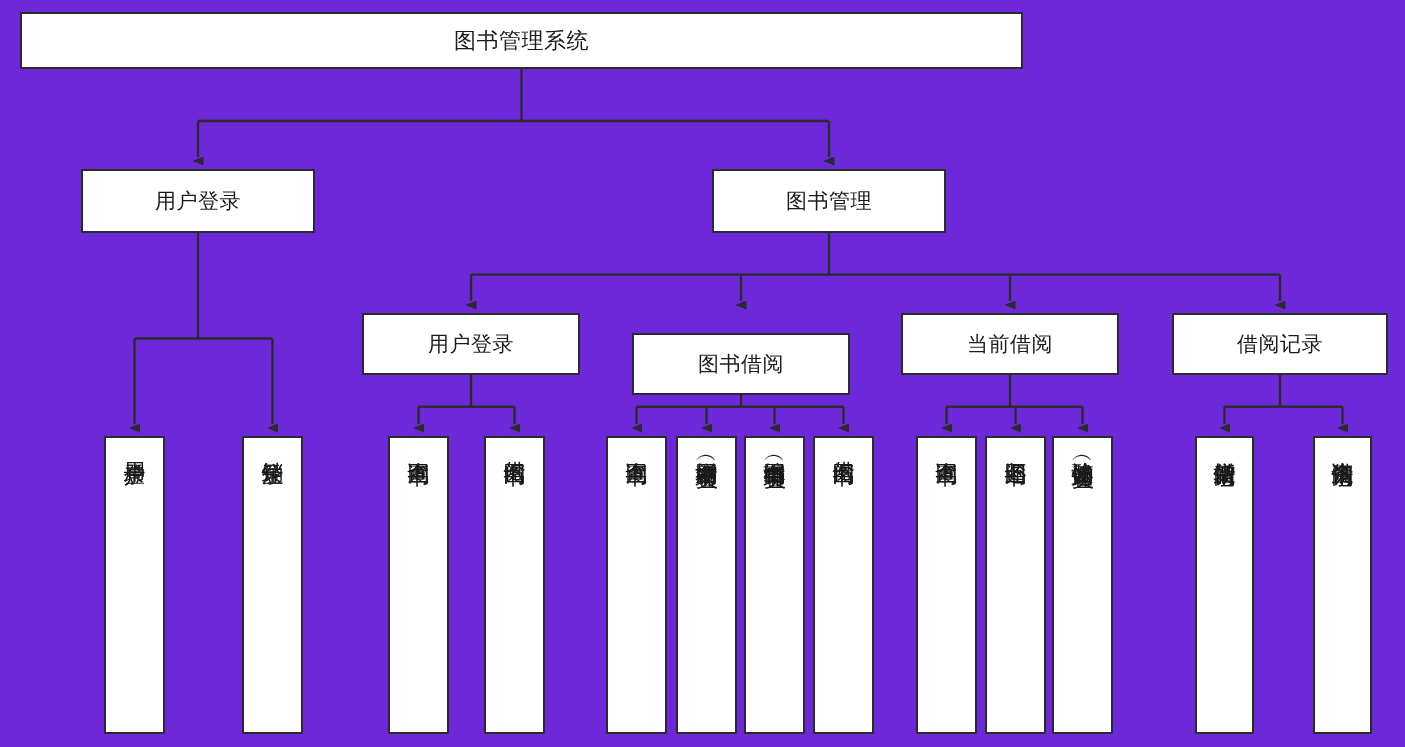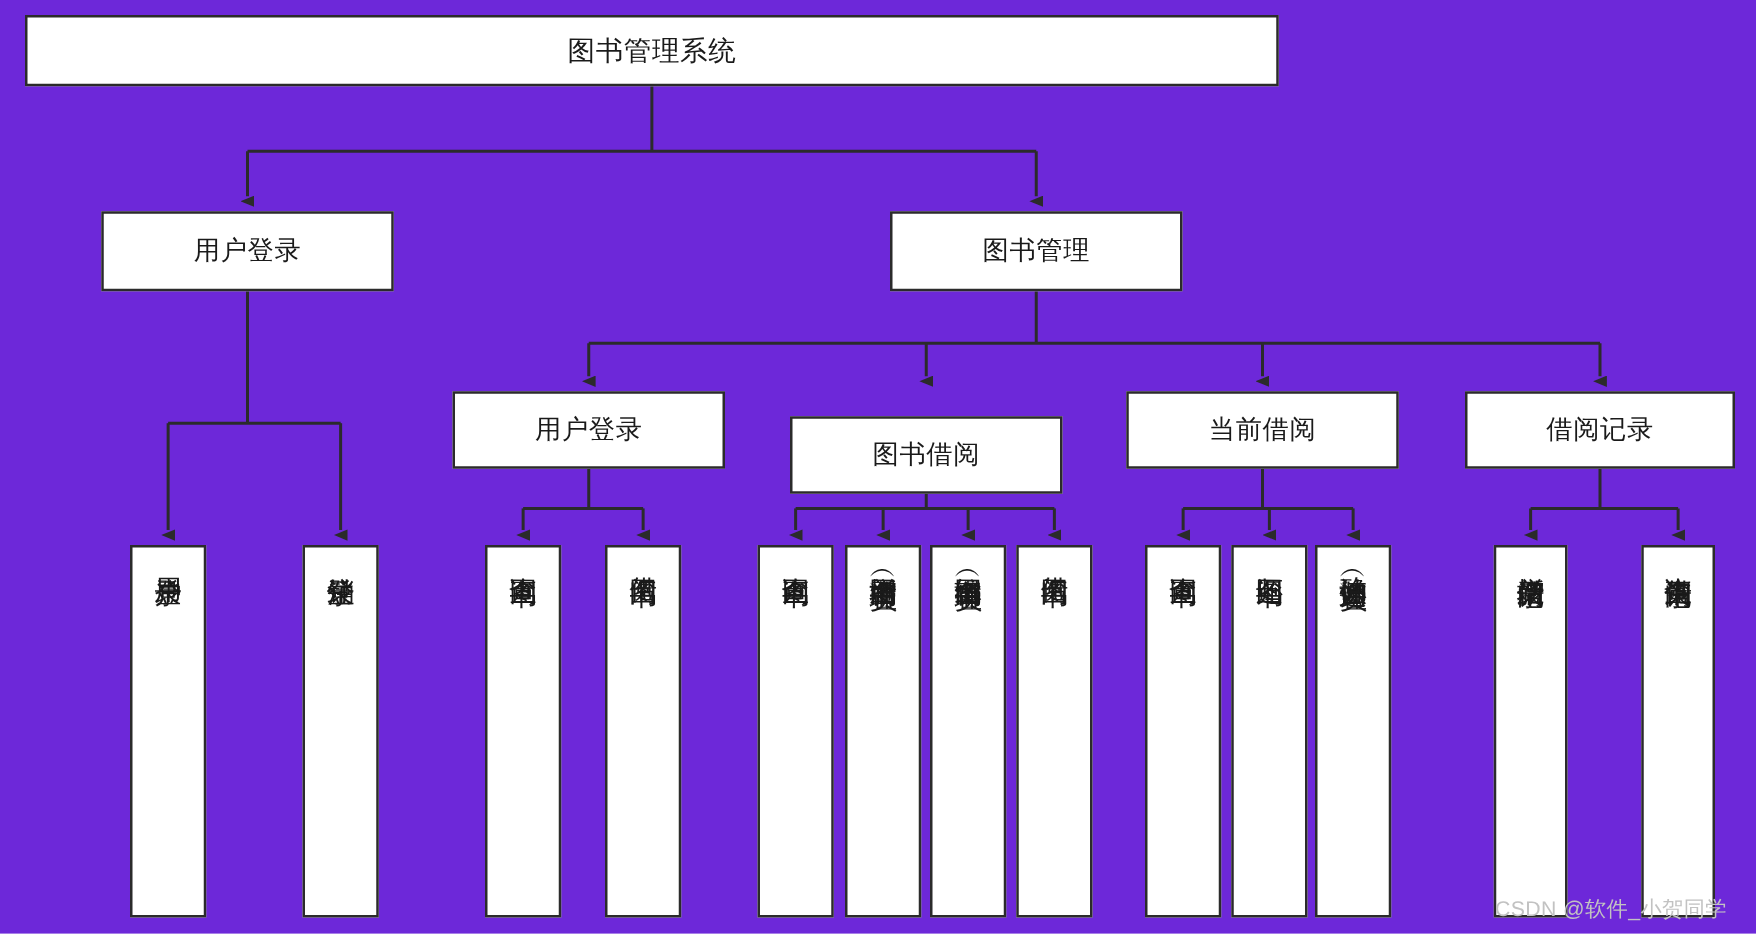--- a/index.html
+++ b/index.html
@@ -179,14 +179,13 @@
   <div class="node v" style="left: 1052px; top: 436px; width: 61px; height: 298px;">
     <span class="label">确认归还（管理员）</span>
   </div>
   <div class="node v" style="left: 1195px; top: 436px; width: 59px; height: 298px;">
     <span class="label">新增借阅记录</span>
   </div>
   <div class="node v" style="left: 1313px; top: 436px; width: 59px; height: 298px;">
     <span class="label">查询借阅记录</span>
   </div>
 
-  <div class="watermark" style="left: 1196px; top: 716px;">CSDN @软件_小贺同学</div>
 </div>
 
 </body></html>

